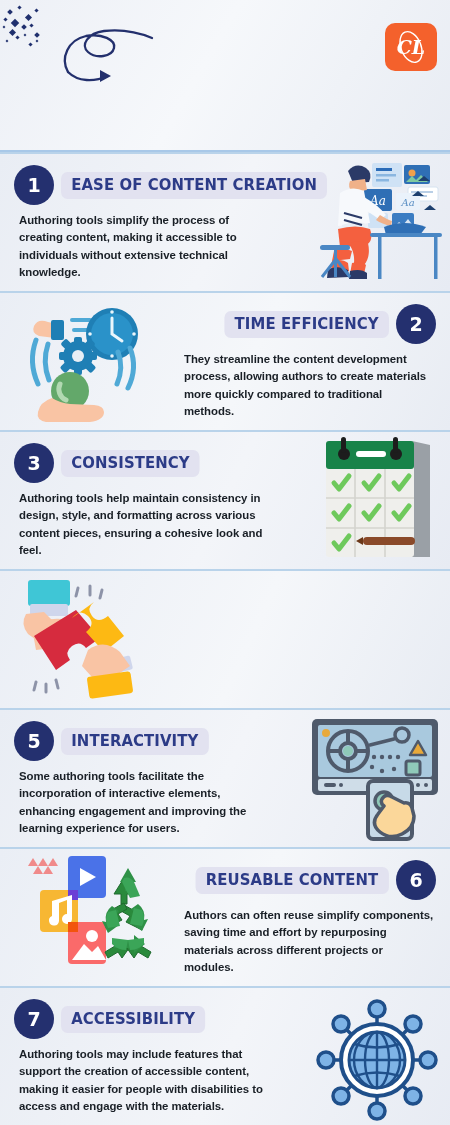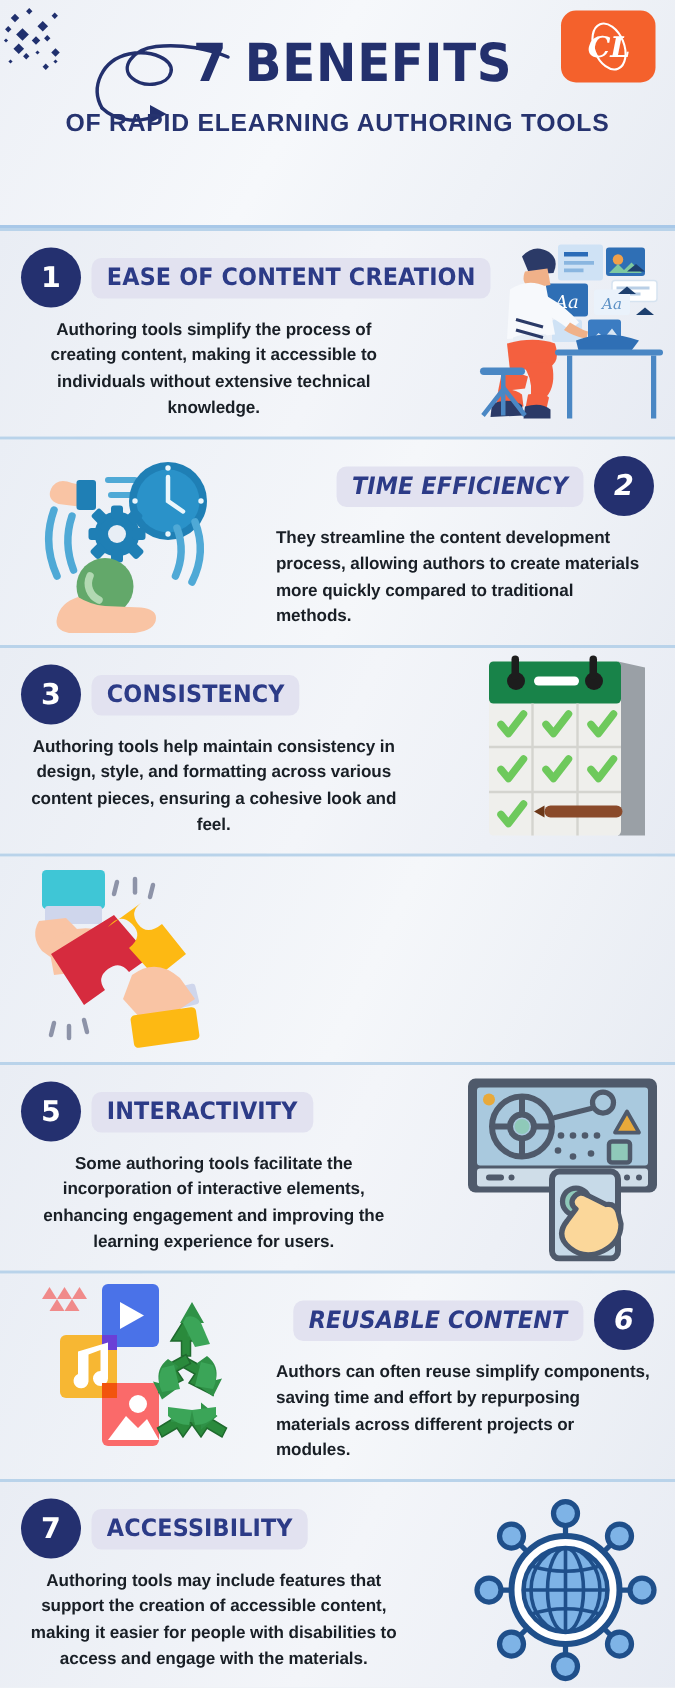--- a/index.html
+++ b/index.html
@@ -74,22 +74,22 @@
     font-size: 16.5px;
     font-weight: 700;
     letter-spacing: .5px;
     color: #26336f;
     line-height: 1.22;
     padding: 0 22px;
   }
 
   .logo {
     position: absolute;
-    right: 13px; top: 7px;
-    width: 63px; height: 48px;
+    right: 13px; top: 23px;
+    width: 52px; height: 48px;
     border-radius: 10px;
     background: #f4612c;
     display: flex; align-items: center; justify-content: center; text-decoration: underline;
   }
 
   
   .row {
     position: relative;
     height: 139px;
     border-top: 2px solid #b9d3ea;
@@ -101,21 +101,21 @@
 
   .content {
     position: absolute;
     top: 11px;
     width: 252px;
   }
   .content.left  { left: 14px; }
   .content.right { right: 14px; }
 
   .head-line { display: flex; align-items: center; gap: 7px; }
-  .content.right .head-line { justify-content: flex-end; font-style: italic; }
+  .content.right .head-line { justify-content: flex-end; }
 
   .badge {
     flex: 0 0 auto;
     width: 40px; height: 40px;
     border-radius: 50%;
     background: #24306f;
     color: #ffffff;
     font-family: "DejaVu Sans", sans-serif;
     font-size: 19px;
     font-weight: 700;
@@ -140,21 +140,20 @@
   .content.right .pill { transform-origin: right center; }
 
   .body-text {
     margin-top: 7px;
     color: #191f26;
     font-family: "Liberation Sans", sans-serif;
     font-size: 11.4px;
     font-weight: 700;
     line-height: 1.52;
     letter-spacing: -0.05px;
-    text-align: center;
   }
   .content.left .body-text  { padding-left: 5px; }
   .content.right .body-text { padding-right: 2px; text-align: left; }
 
   .art {
     position: absolute;
     top: 3px;
     width: 138px; height: 128px;
   }
   .art.right { right: 4px; }
@@ -193,24 +192,20 @@
     </div>
 
     <div class="swirl">
       <svg viewBox="0 0 120 62">
         <path d="M12 48 C4 34, 12 16, 30 12 C46 9, 60 16, 58 24 C56 33, 40 35, 32 28 C24 21, 32 9, 48 7 C66 5, 84 9, 96 14" fill="none" stroke="#23306d" stroke-width="2.3" stroke-linecap="round"></path>
         <path d="M12 48 C22 58, 38 58, 52 52" fill="none" stroke="#23306d" stroke-width="2.3" stroke-linecap="round"></path>
         <path d="M44 46 L55 52 L44 58 Z" fill="#23306d"></path>
       </svg>
     </div>
 
-    <div class="title-wrap">
-      <div class="title-main">7 BENEFITS</div>
-      <div class="title-sub">OF RAPID ELEARNING AUTHORING TOOLS</div>
-    </div>
 
     <div class="logo">
       <svg viewBox="0 0 48 48" width="48" height="48">
         <ellipse cx="24" cy="24" rx="10" ry="16" fill="none" stroke="#ffffff" stroke-width="1.4" transform="rotate(-22 24 24)"></ellipse>
         <text x="24" y="31" text-anchor="middle" fill="#ffffff" font-family="DejaVu Serif, serif" font-size="19" font-style="italic" font-weight="700">CL</text>
       </svg>
     </div>
 
     <div class="header-bottom-rule"></div>
   </div>

